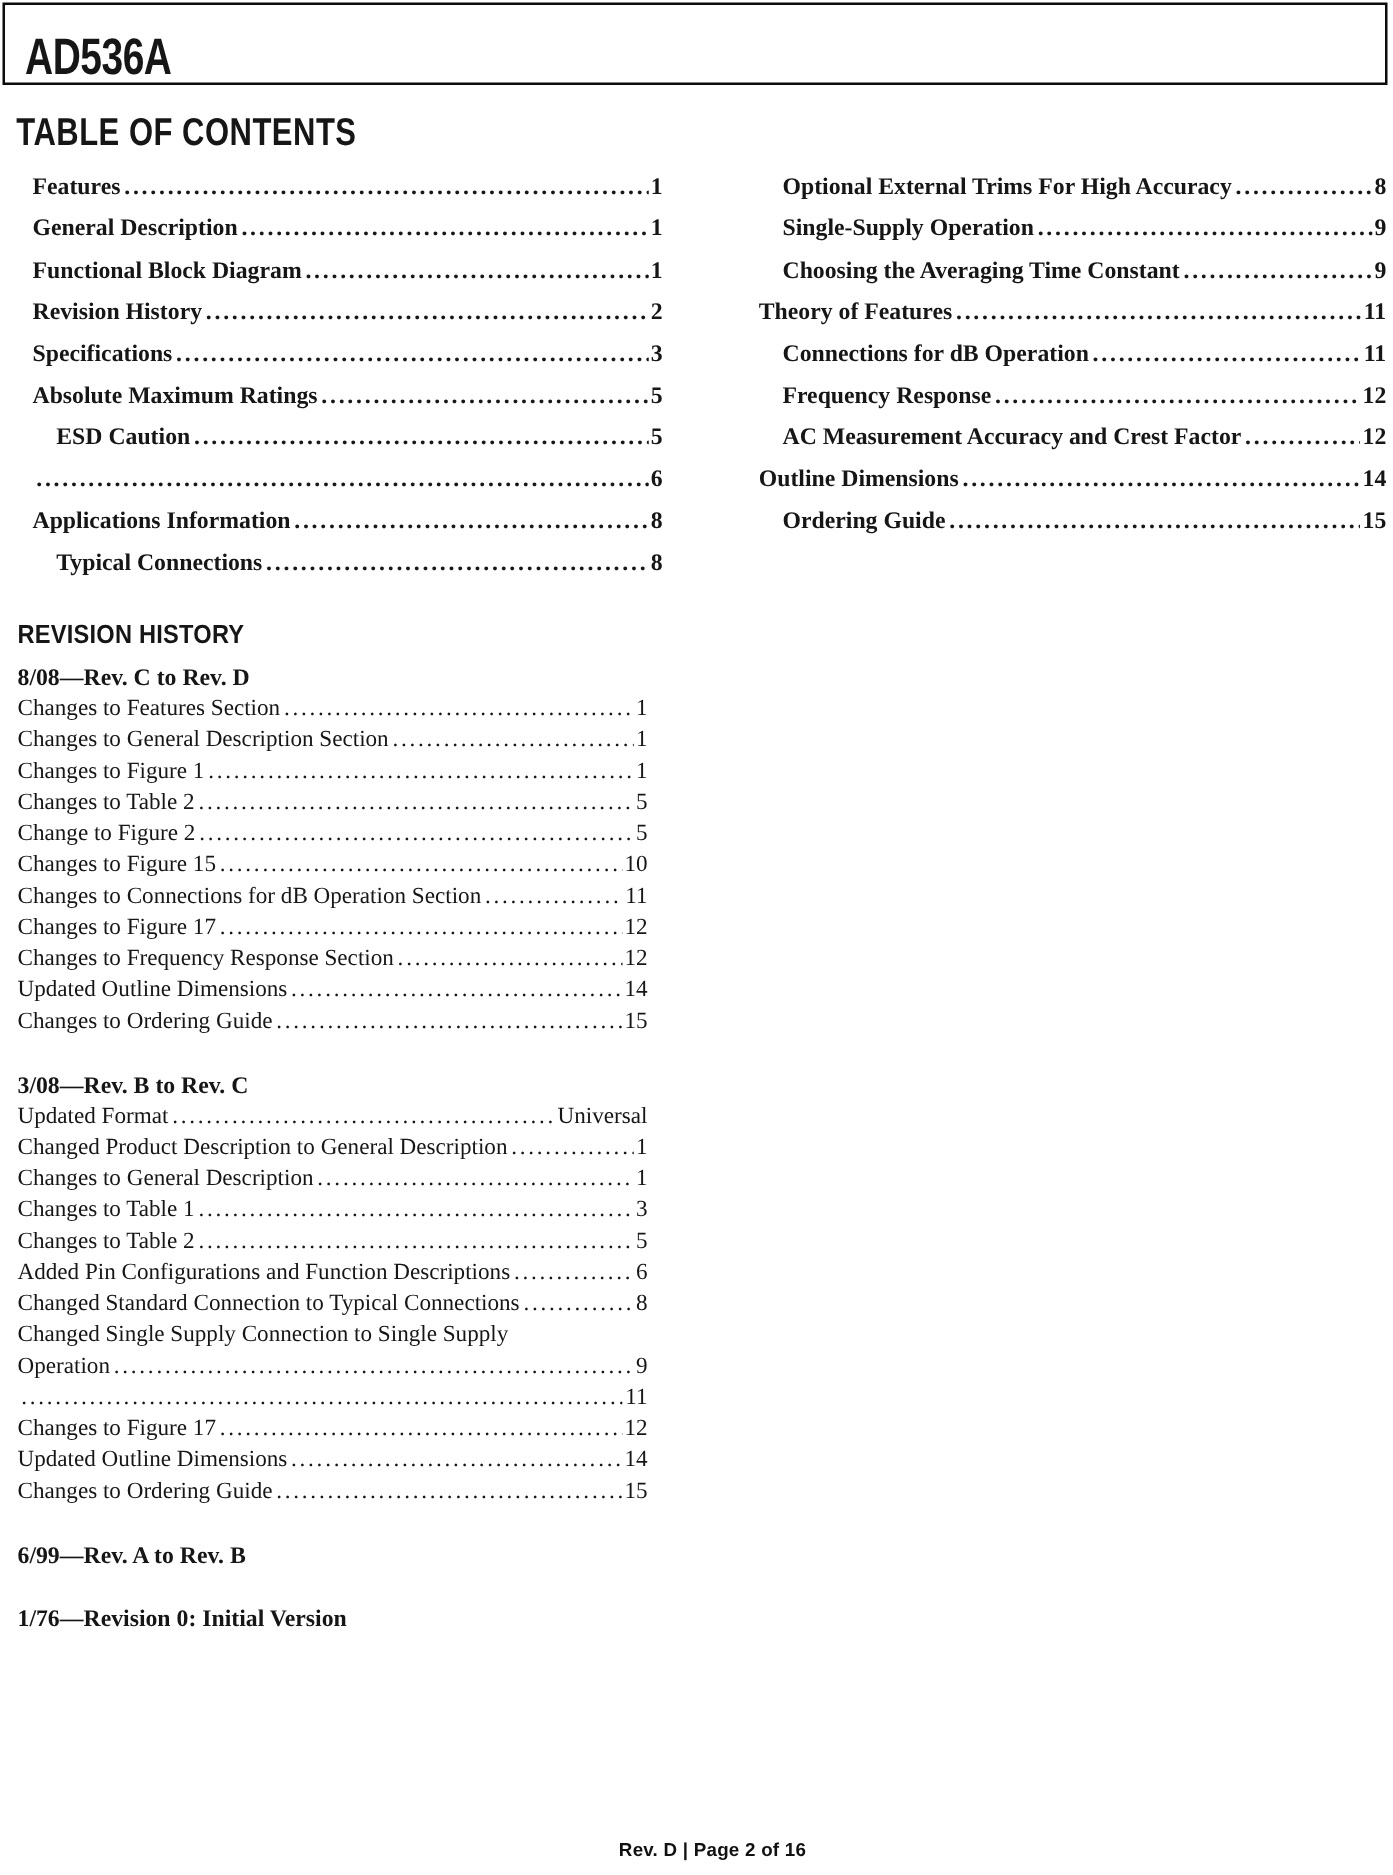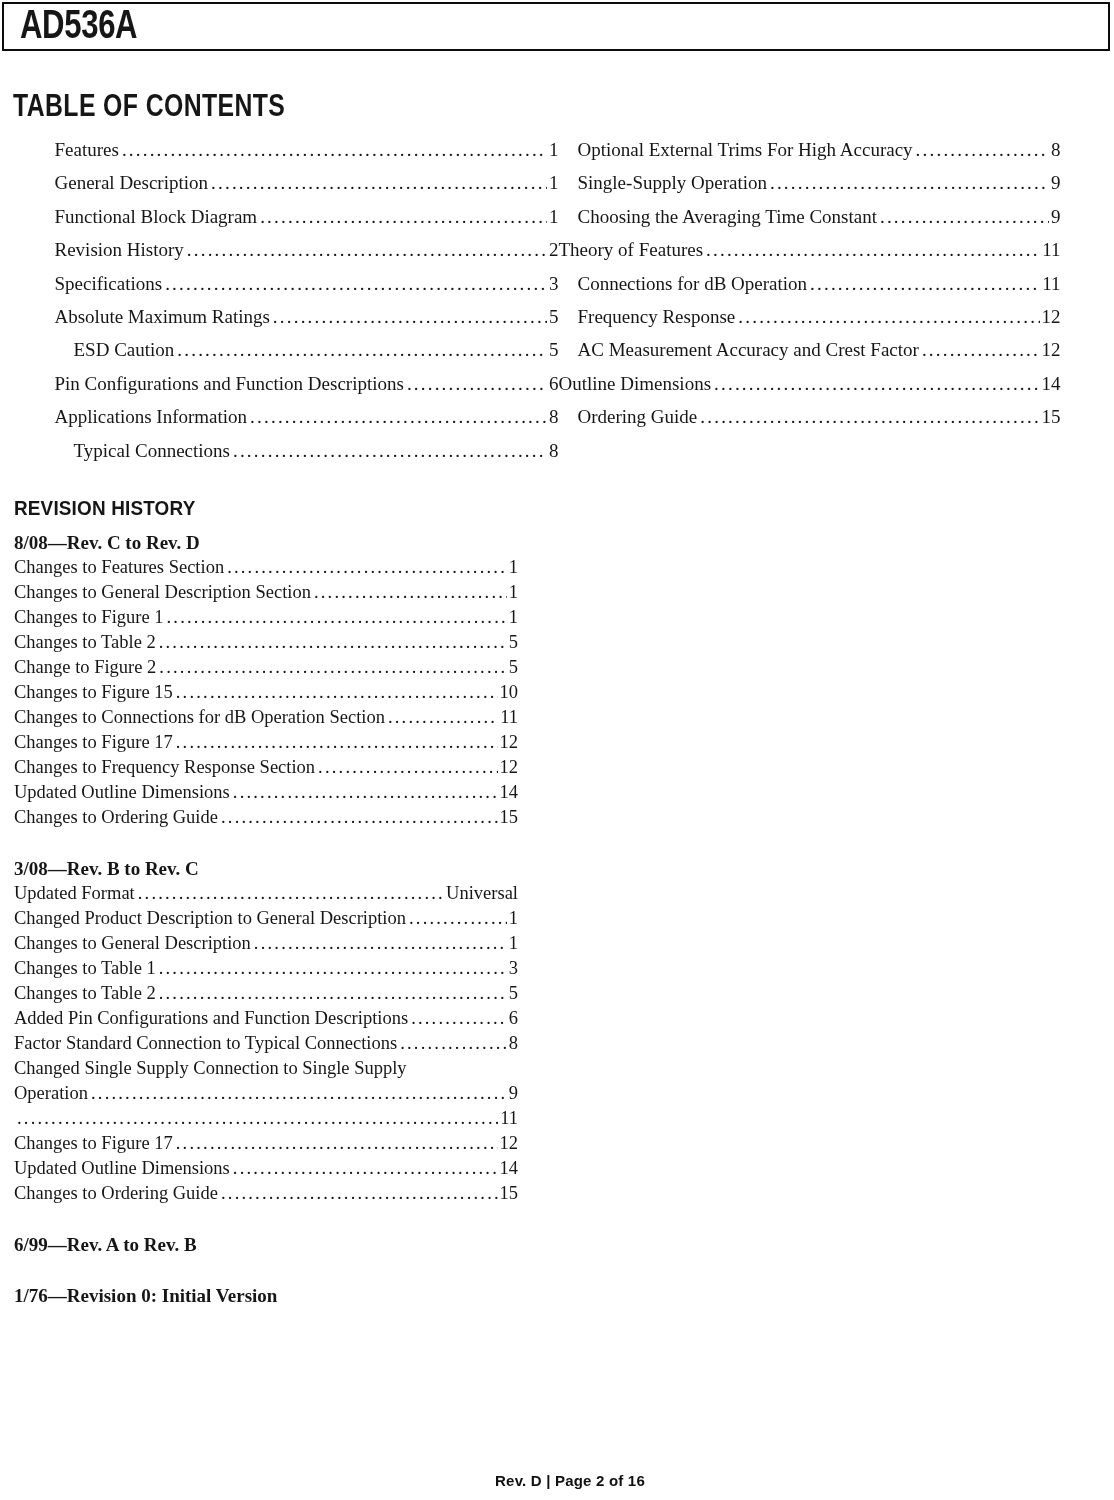--- a/index.html
+++ b/index.html
@@ -2,36 +2,36 @@
 <html><head>
 <meta charset="utf-8">
 <style>
   html,body{margin:0;padding:0;background:#ffffff;}
   .page{
     position:relative;width:1114px;height:1500px;background:#ffffff;
     color:#161616;font-family:"Liberation Serif",serif;overflow:hidden;
   }
   
   .header-box{
-    position:absolute;left:2px;top:2px;width:1108px;height:49px;
+    position:absolute;left:2px;top:2px;width:1108px;height:66px;
     border:2.5px solid #0c0c0c;box-sizing:border-box;
-    display:flex;align-items:flex-start;background:#fff;
+    display:flex;align-items:flex-end;background:#fff;
   }
   .part-number{
     font-family:"Liberation Sans",sans-serif;font-weight:700;font-size:41px;line-height:1;
     transform:scaleX(0.76);transform-origin:0 50%;margin-left:16px;letter-spacing:-0.5px;
   }
   
   .toc-title{
     position:absolute;left:13px;top:90px;margin:0;white-space:nowrap;
     font-family:"Liberation Sans",sans-serif;font-weight:700;font-size:31px;line-height:1.05;
     transform:scaleX(0.80);transform-origin:0 0;letter-spacing:0.5px;
   }
   
-  .toc-columns{position:absolute;left:16px;top:133px;width:1083px;display:flex;justify-content:center;}
+  .toc-columns{position:absolute;left:26px;top:133px;width:1083px;display:flex;justify-content:space-between;font-weight:bold;}
   .toc-col{width:504px;}
   .toc-col.right{width:502px;}
   .toc-row{display:flex;align-items:baseline;font-size:19px;line-height:33.4px;}
   .toc-row .lbl{white-space:nowrap;}
   .toc-row.indent{padding-left:19px;}
   .dots{flex:1 1 auto;overflow:hidden;white-space:nowrap;min-width:10px;margin:0 2px 0 3px;}
   .dots::after{
     content:"..........................................................................................................................................................................";
     letter-spacing:2.2px;
   }
@@ -96,21 +96,20 @@
           <span class="lbl">Absolute Maximum Ratings</span>
           <span class="dots"></span>
           <span class="pg">5</span>
         </div>
         <div class="toc-row indent">
           <span class="lbl">ESD Caution</span>
           <span class="dots"></span>
           <span class="pg">5</span>
         </div>
         <div class="toc-row">
-          <span class="lbl">Pin Configurations and Function Descriptions</span>
           <span class="dots"></span>
           <span class="pg">6</span>
         </div>
         <div class="toc-row">
           <span class="lbl">Applications Information</span>
           <span class="dots"></span>
           <span class="pg">8</span>
         </div>
         <div class="toc-row indent">
           <span class="lbl">Typical Connections</span>
@@ -254,21 +253,21 @@
             <span class="lbl">Changes to Table 2</span>
             <span class="dots"></span>
             <span class="pg">5</span>
           </div>
           <div class="rev-row">
             <span class="lbl">Added Pin Configurations and Function Descriptions</span>
             <span class="dots"></span>
             <span class="pg">6</span>
           </div>
           <div class="rev-row">
-            <span class="lbl">Factor Standard Connection to Typical Connections</span>
+            <span class="lbl">Changed Standard Connection to Typical Connections</span>
             <span class="dots"></span>
             <span class="pg">8</span>
           </div>
           <div class="rev-row">
             <span class="lbl">Changed Single Supply Connection to Single Supply</span>
           </div>
           <div class="rev-row">
             <span class="lbl">Operation</span>
             <span class="dots"></span>
             <span class="pg">9</span>

